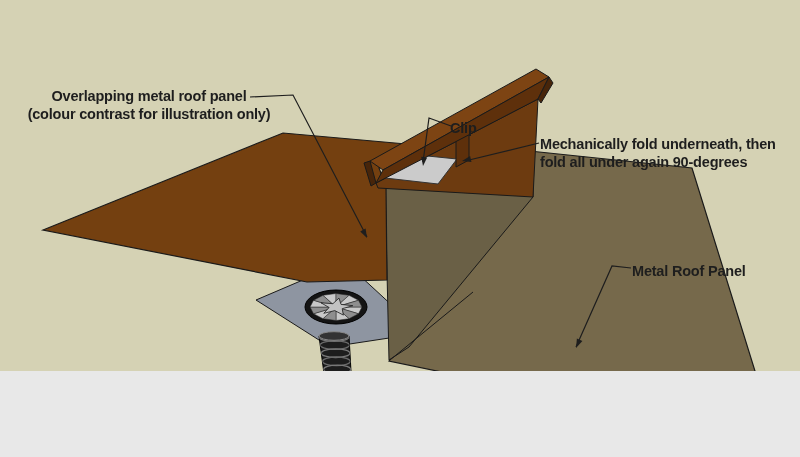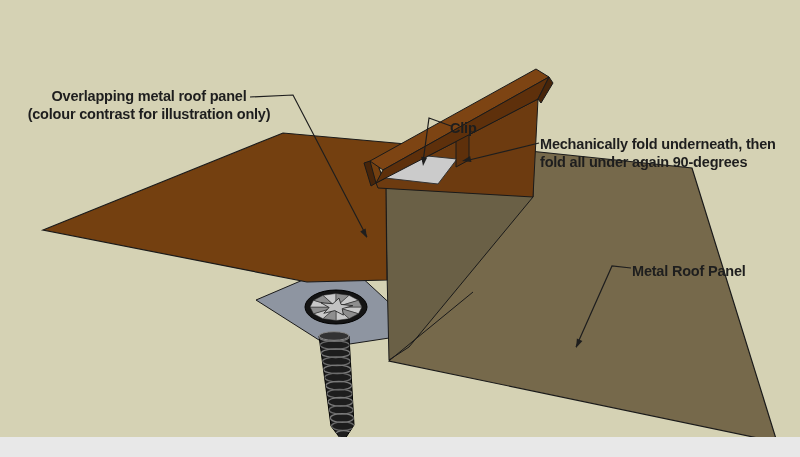--- a/index.html
+++ b/index.html
@@ -1,16 +1,16 @@
 <!DOCTYPE html>
 <html><head>
 <meta charset="utf-8">
 <style>
   html,body{margin:0;padding:0;background:#e8e8e8;}
-  .stage{position:relative;width:800px;height:437px;overflow:hidden;margin:0;
+  .stage{position:relative;width:800px;height:371px;overflow:hidden;margin:0;
          font-family:"Liberation Sans",sans-serif;}
   .stage svg{position:absolute;left:0;top:0;display:block;}
   .lbl{font-family:"Liberation Sans",sans-serif;font-weight:bold;font-size:14.5px;
        letter-spacing:-0.2px;}
   .lbl-mid{text-anchor:middle;}
 </style>
 </head>
 <body>
 
 <div class="stage">

